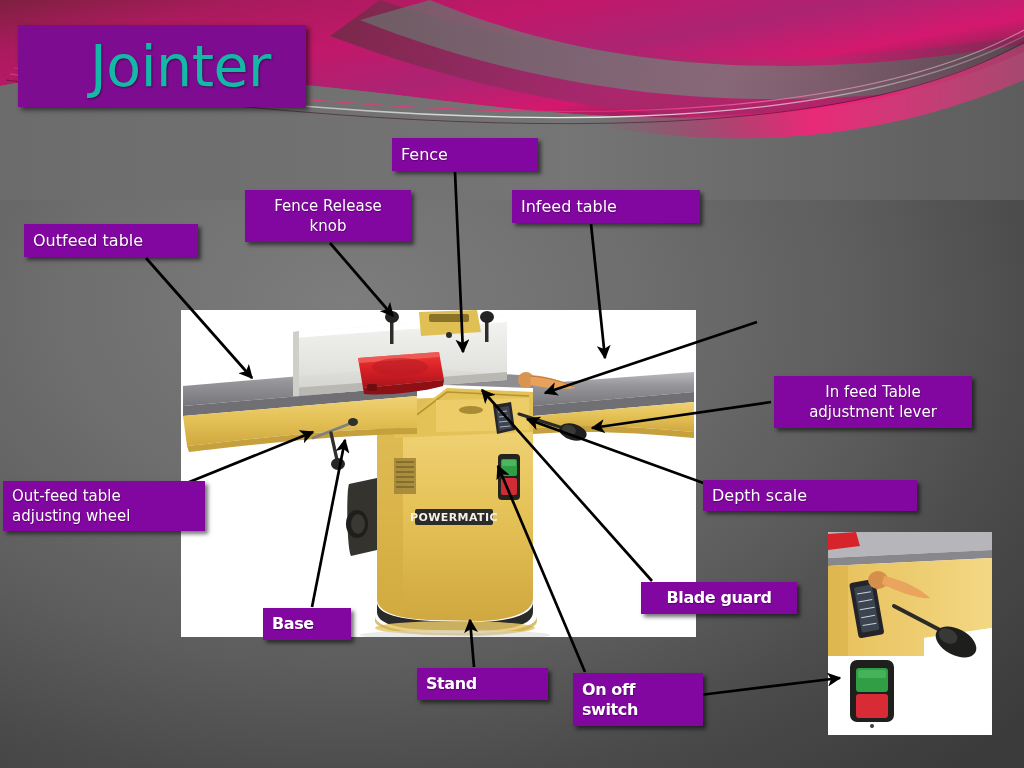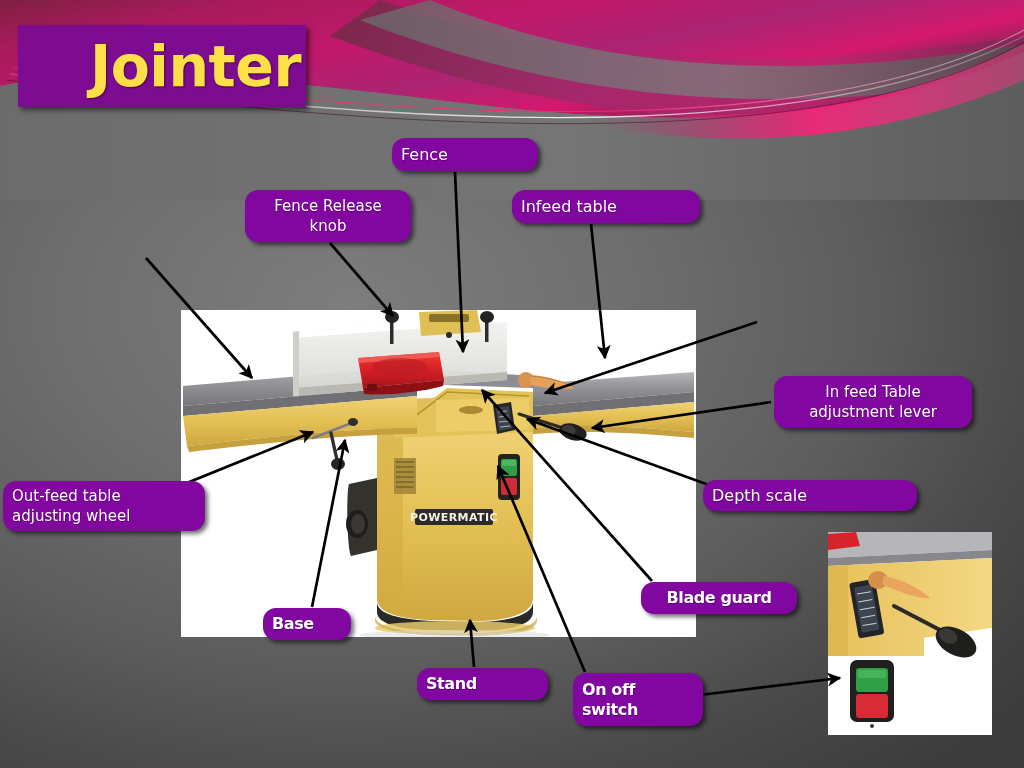--- a/index.html
+++ b/index.html
@@ -26,40 +26,39 @@
   #arrow-layer{position:absolute;inset:0;pointer-events:none;}
 
   
   #title-box{
     position:absolute;left:18px;top:25px;width:288px;height:82px;
     background:#7d0c91;
     box-shadow:3px 3px 5px rgba(0,0,0,.55);
     display:flex;align-items:center;
   }
   #title-text{
-    color:#fde047;font-size:57px;line-height:60px;font-weight:700;
+    color:#14b8a6;font-size:57px;line-height:60px;font-weight:400;
     font-family:"DejaVu Sans","Liberation Sans",sans-serif;
     padding-left:72px;letter-spacing:-0.5px;
     text-shadow:1px 1px 2px rgba(0,0,0,.45);
     white-space:nowrap;
   }
 
   
   .label{
     position:absolute;
     background:#8207a0;
     color:#ffffff;
     box-shadow:3px 3px 4px rgba(0,0,0,.55);
     display:flex;flex-direction:column;justify-content:center;
     font-family:"DejaVu Sans","Liberation Sans",sans-serif;
     font-size:15px;line-height:20px;
     box-sizing:border-box;
     padding:4px 9px;
     text-shadow:0.5px 0.5px 1px rgba(0,0,0,.35);
-    border-radius:13px;
   }
   .label.center{align-items:center;text-align:center;}
   .label.left{align-items:flex-start;text-align:left;}
   .label.bold{font-weight:bold;letter-spacing:-0.4px;}
 </style>
 </head>
 <body>
 
 <div id="slide">
 
@@ -342,20 +341,23 @@
 
   <div class="label center" style="left:245px;top:190px;width:166px;height:52px;font-size:15px;">
       <span style="display: block;">Fence Release</span>
       <span style="display: block;">knob</span>
     </div>
 
   <div class="label left" style="left:512px;top:190px;width:188px;height:33px;font-size:16px;">
       <span style="display: block;">Infeed table</span>
     </div>
 
+  <div class="label left" style="left:24px;top:224px;width:174px;height:33px;font-size:16px;">
+      <span style="display: block;">Outfeed table</span>
+    </div>
 
 
   <div class="label center" style="left:774px;top:376px;width:198px;height:52px;font-size:15px;">
       <span style="display: block;">In feed Table</span>
       <span style="display: block;">adjustment lever</span>
     </div>
 
   <div class="label left" style="left:703px;top:480px;width:214px;height:31px;font-size:16px;">
       <span style="display: block;">Depth scale</span>
     </div>

